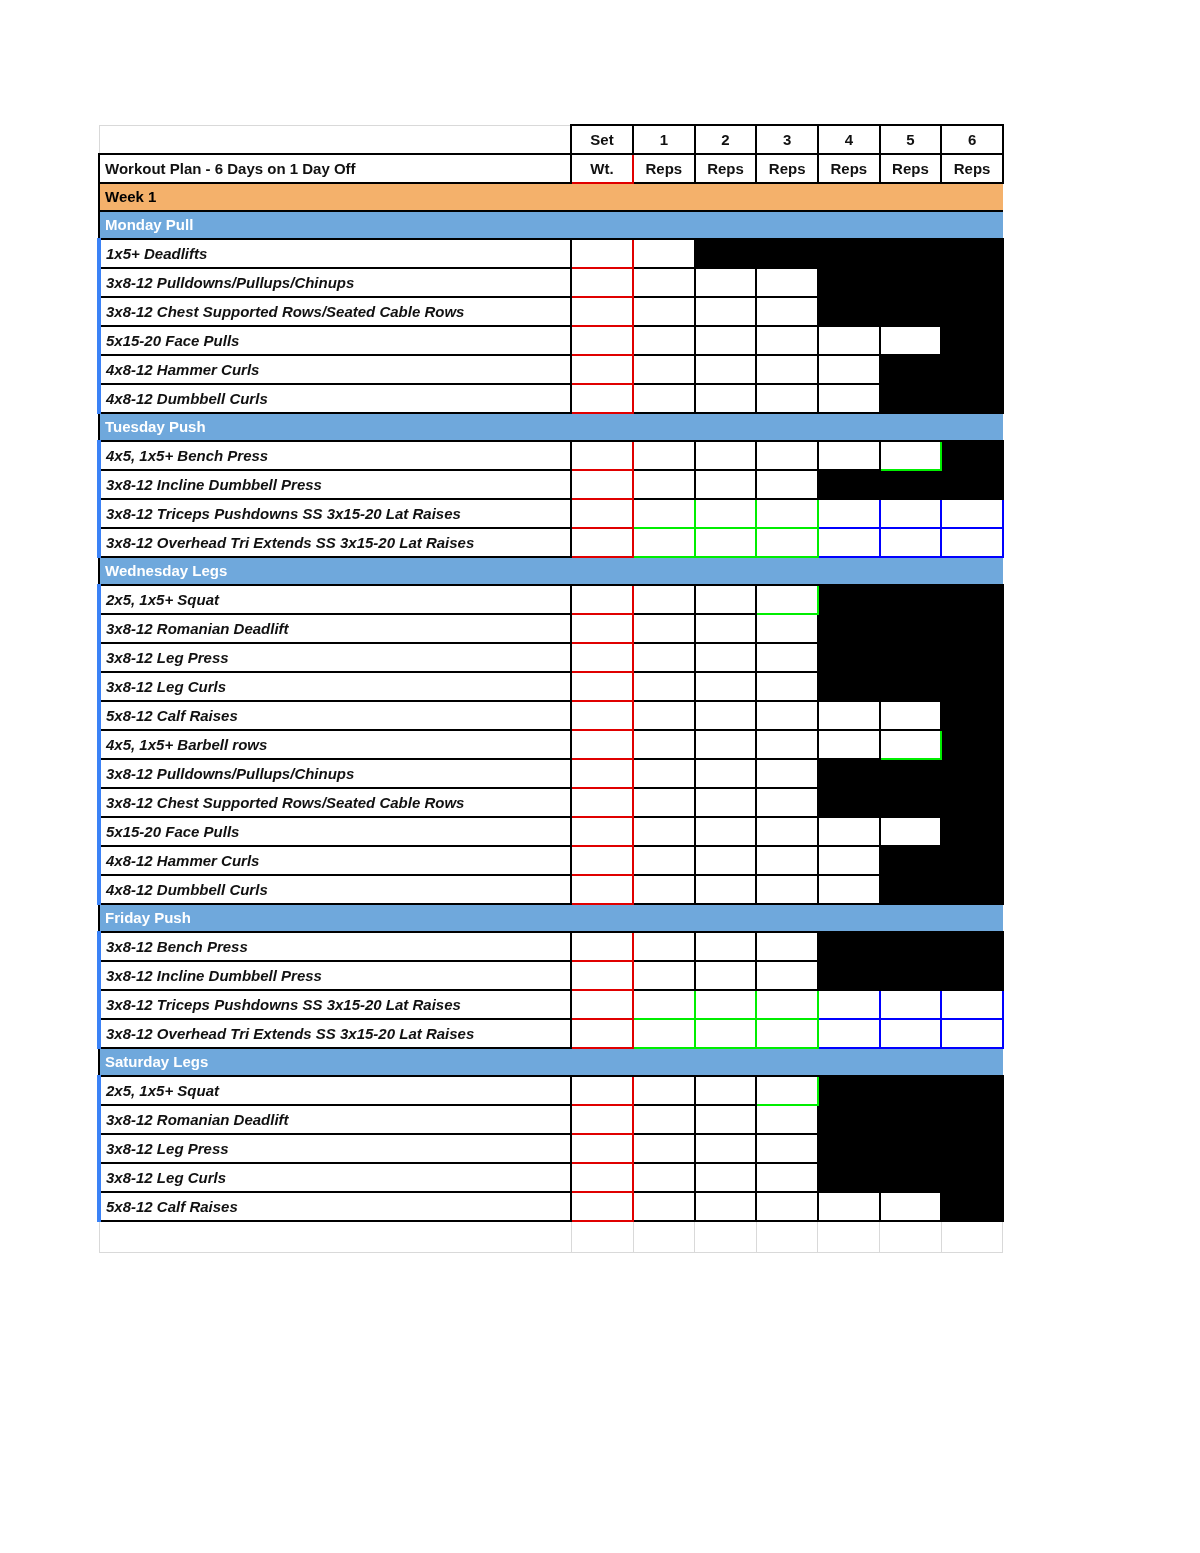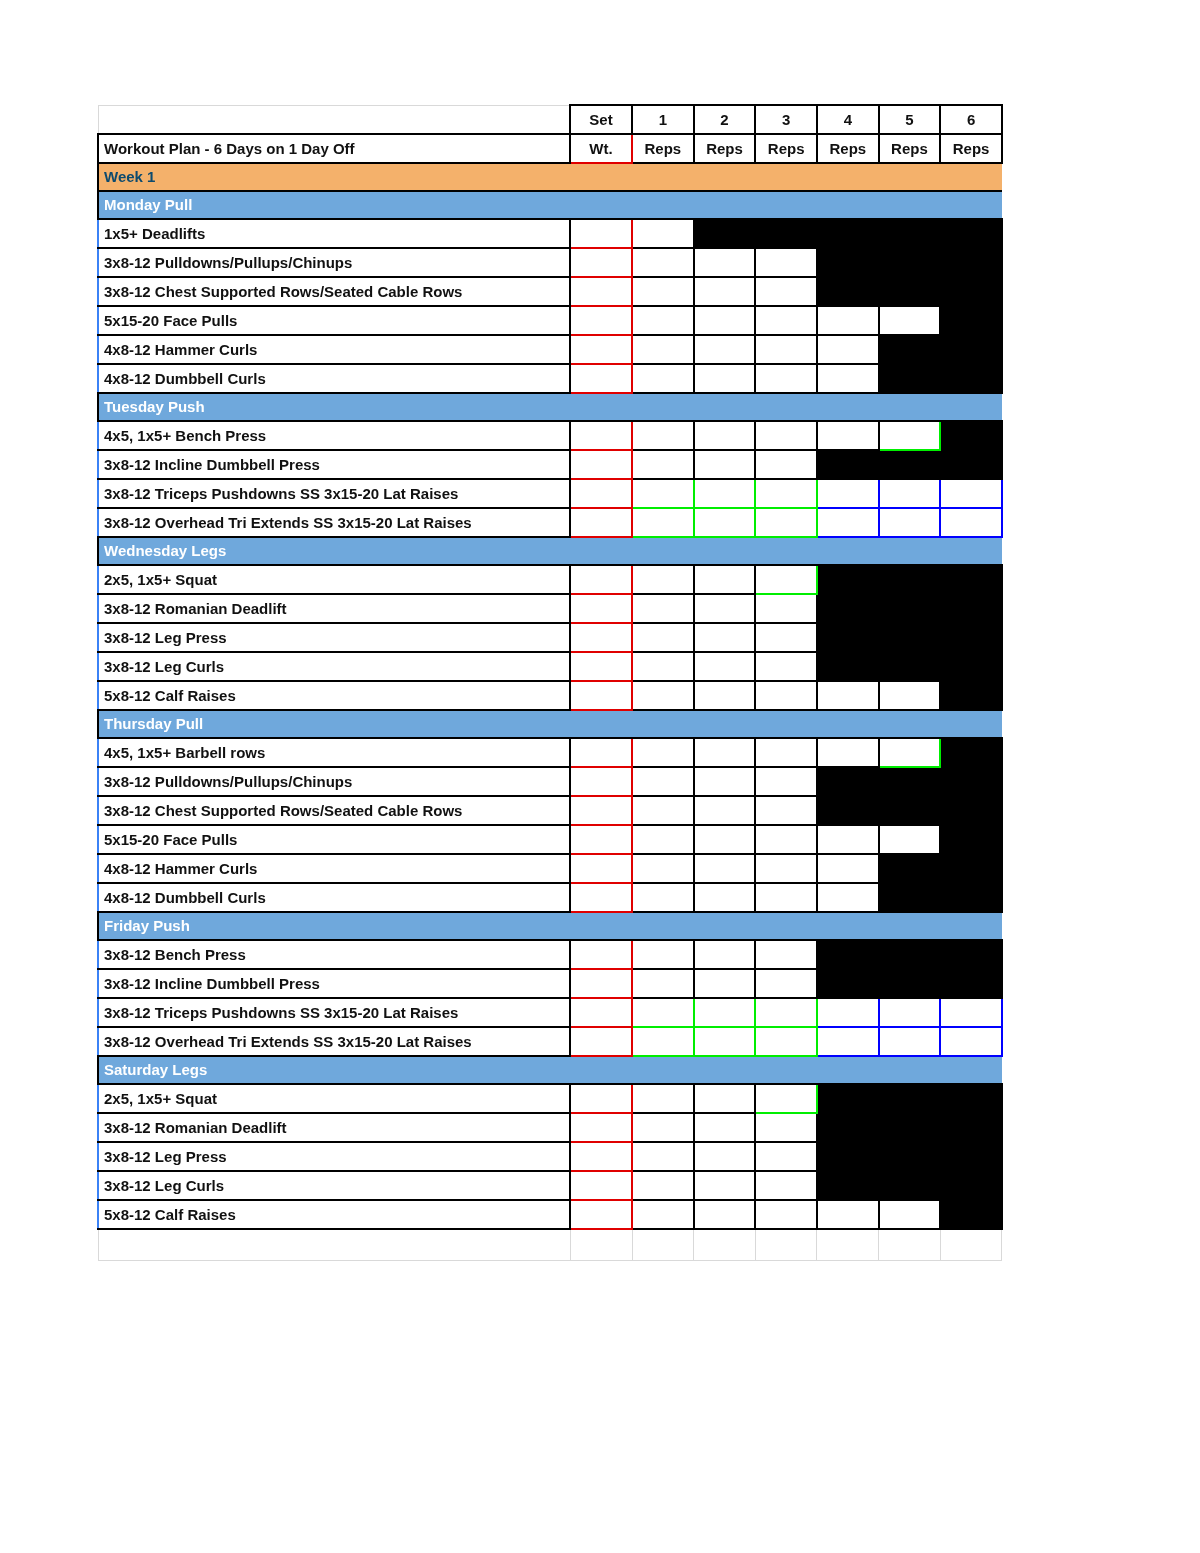--- a/index.html
+++ b/index.html
@@ -1,30 +1,30 @@
 <!DOCTYPE html>
 <html><head>
 <meta charset="utf-8">
 <style>
   html, body { margin:0; padding:0; background:#ffffff; }
   body { width:1200px; height:1553px; position:relative; font-family:"Liberation Sans", sans-serif; }
   .sheet { position:absolute; left:97px; top:104px; width:904px; }
-  table { border-collapse:collapse; table-layout:fixed; width:904px; }
+  table { border-collapse:collapse; table-layout:fixed; width:904px;margin-top:20px; }
   td { height:29px; padding:0 0 0 5px; font-size:15px; font-weight:bold; color:#111; overflow:hidden; white-space:nowrap; box-sizing:border-box; vertical-align:bottom; line-height:26px; }
   col.c-label { width:472px; }
   col.c-wt { width:62px; }
   col.c-rep { width:61.66px; }
   .hdr td { border:2px solid #000; text-align:center; padding:0; }
   .hdr td.lbl { text-align:left; padding-left:5px; border-left:2px solid #000; }
   .hdr1 td.lbl { border:1px solid #d9d9d9; border-bottom:2px solid #000; }
   .hdr td.wt2 { border:2px solid #e00000; }
-  tr.week td { background:#f4b16b; color:#0c4a6e; border-left:2px solid #000; height:21px; }
+  tr.week td { background:#f4b16b; color:#000000; border-left:2px solid #000; height:21px; }
   tr.day td { background:#6fa8dc; color:#ffffff; height:28px; border-top:2px solid #000; border-left:2px solid #000; border-bottom:2px solid #000;}
   tr.ex td { border:2px solid #000; background:#fff; }
-  tr.ex td.lbl { border-left:2px solid #3b82f6; }
+  tr.ex td.lbl { border-left:4px solid #3b82f6;font-style:italic; }
   tr.ex td.wt { border-left:2px solid #e00000; border-right:2px solid #e00000; border-top:2px solid #e00000; border-bottom:2px solid #e00000; }
   tr.ex td.b { background:#000; border-color:#000; }
   tr.ex td.g { border:2px solid #00ee00; }
   tr.ex td.g.gtop { border-top:2px solid #000; }
   tr.ex td.bl { border:2px solid #0000ff; }
   tr.ex td.bl.bltop { border-top:2px solid #000; }
   tr.blank td { border:1px solid #d9d9d9; height:31px; }
 </style>
 </head>
 <body>
@@ -217,23 +217,20 @@
         <tr class="ex">
           <td class="lbl">5x8-12 Calf Raises</td>
           <td class="wt"></td>
           <td class="w"></td>
           <td class="w"></td>
           <td class="w"></td>
           <td class="w"></td>
           <td class="w"></td>
           <td class="b"></td>
         </tr>
-        <tr class="day">
-          <td colspan="8">Thursday Pull</td>
-        </tr>
         <tr class="ex">
           <td class="lbl">4x5, 1x5+ Barbell rows</td>
           <td class="wt"></td>
           <td class="w"></td>
           <td class="w"></td>
           <td class="w"></td>
           <td class="w"></td>
           <td class="g gtop"></td>
           <td class="b"></td>
         </tr>

